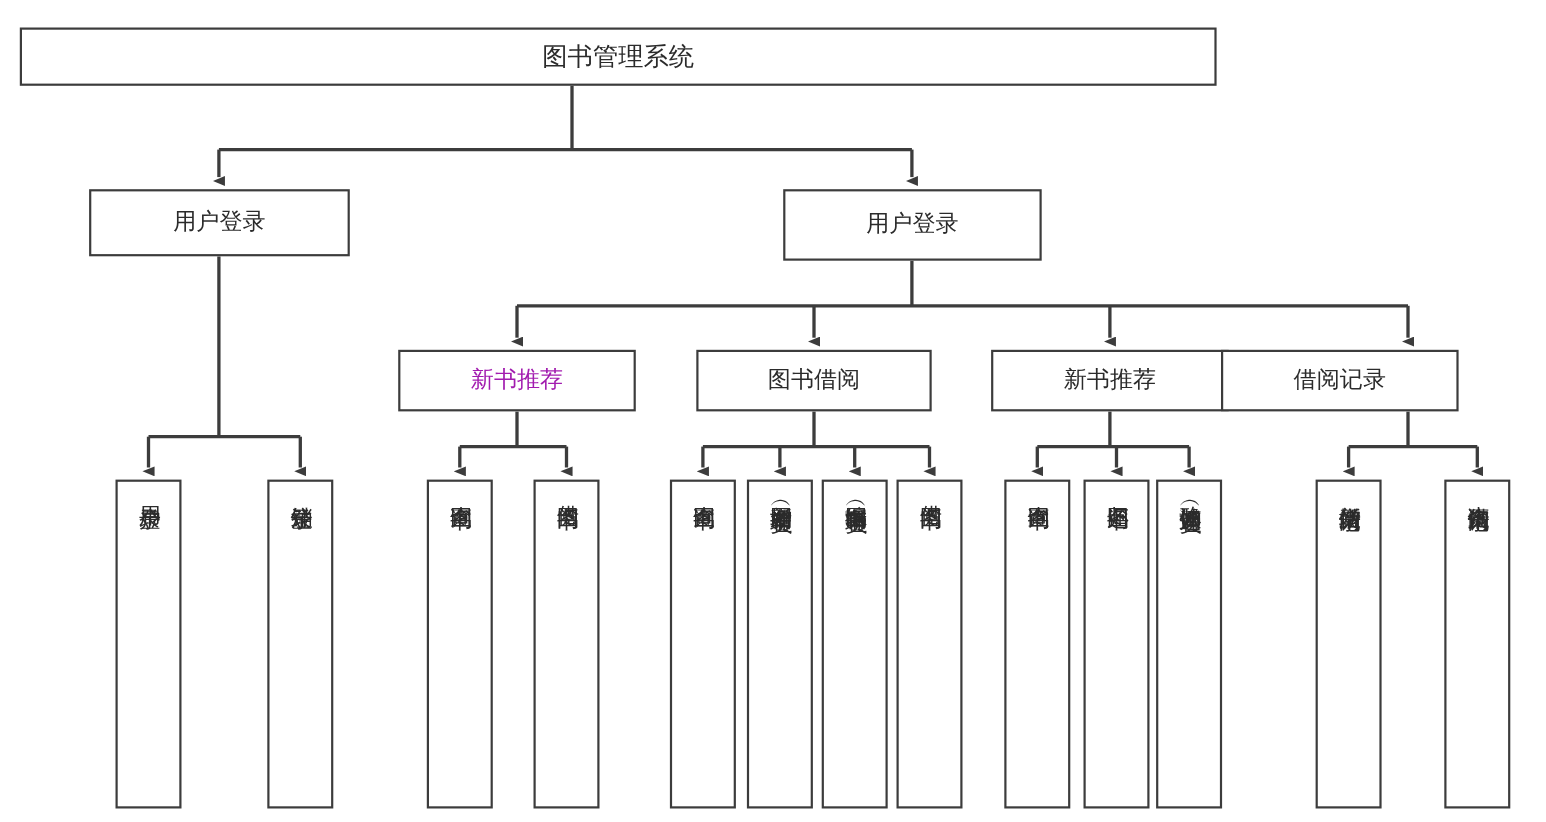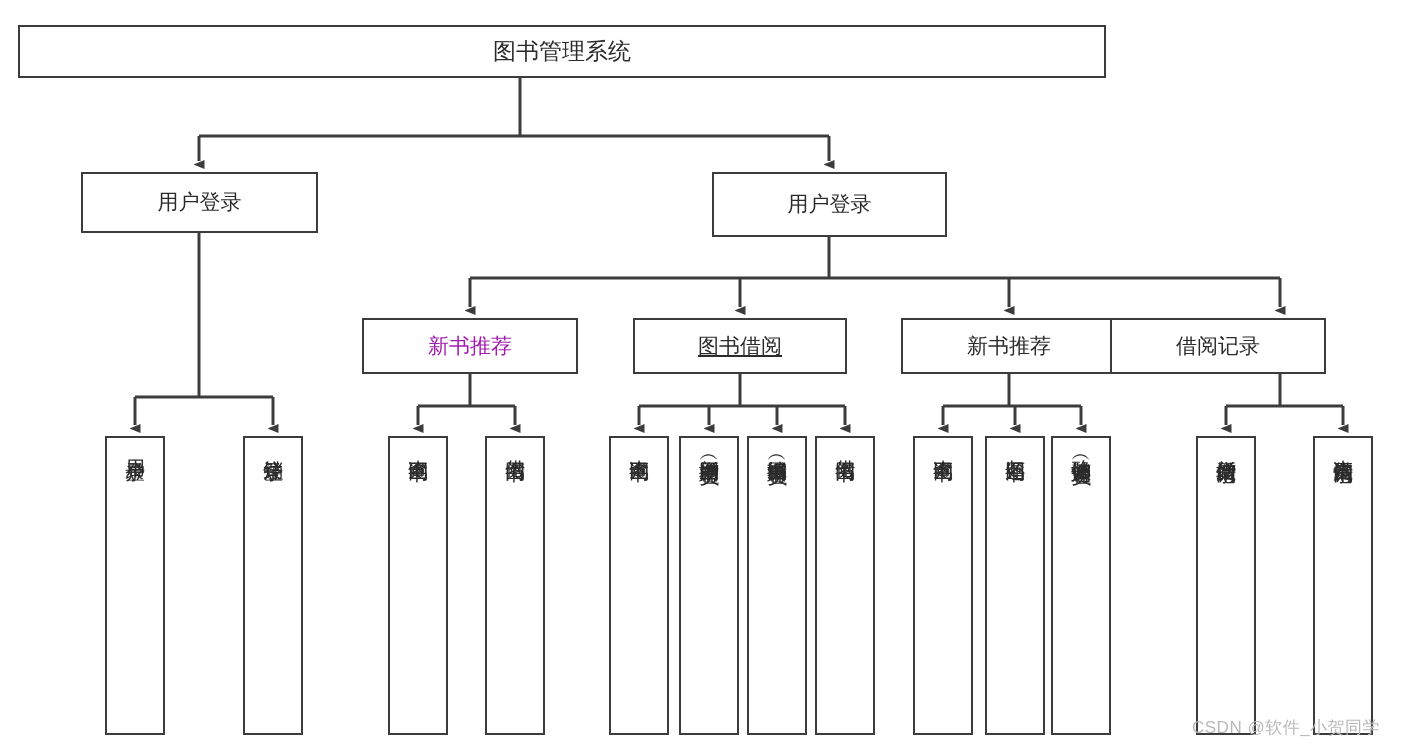--- a/index.html
+++ b/index.html
@@ -124,21 +124,21 @@
       <div class="node lvl-1 horizontal" style="left: 81px; top: 172px; width: 237px; height: 61px; border-color: rgb(60, 60, 60);">
         <span class="node-label" style="color: rgb(43, 43, 43);">用户登录</span>
       </div>
       <div class="node lvl-1 horizontal" style="left: 712px; top: 172px; width: 235px; height: 65px; border-color: rgb(60, 60, 60);">
         <span class="node-label" style="color: rgb(43, 43, 43);">用户登录</span>
       </div>
       <div class="node lvl-2 horizontal" style="left: 362px; top: 318px; width: 216px; height: 56px; border-color: rgb(60, 60, 60);">
         <span class="node-label" style="color: #a21caf;">新书推荐</span>
       </div>
       <div class="node lvl-2 horizontal" style="left: 633px; top: 318px; width: 214px; height: 56px; border-color: rgb(60, 60, 60);">
-        <span class="node-label" style="color: rgb(43, 43, 43); text-decoration: underline;">图书借阅</span>
+        <span class="node-label" style="color: rgb(43, 43, 43);">图书借阅</span>
       </div>
       <div class="node lvl-2 horizontal" style="left: 901px; top: 318px; width: 216px; height: 56px; border-color: rgb(60, 60, 60);">
         <span class="node-label" style="color: rgb(43, 43, 43);">新书推荐</span>
       </div>
       <div class="node lvl-2 horizontal" style="left: 1110px; top: 318px; width: 216px; height: 56px; border-color: rgb(60, 60, 60);">
         <span class="node-label" style="color: rgb(43, 43, 43);">借阅记录</span>
       </div>
       <div class="node lvl-3 vertical" style="left: 105px; top: 436px; width: 60px; height: 299px; border-color: rgb(60, 60, 60);">
         <span class="node-label" style="color: rgb(43, 43, 43);">用户登录</span>
       </div>
@@ -173,15 +173,14 @@
         <span class="node-label" style="color: rgb(43, 43, 43);">确认归还（管理员）</span>
       </div>
       <div class="node lvl-3 vertical" style="left: 1196px; top: 436px; width: 60px; height: 299px; border-color: rgb(60, 60, 60);">
         <span class="node-label" style="color: rgb(43, 43, 43);">新增借阅记录</span>
       </div>
       <div class="node lvl-3 vertical" style="left: 1313px; top: 436px; width: 60px; height: 299px; border-color: rgb(60, 60, 60);">
         <span class="node-label" style="color: rgb(43, 43, 43);">查询借阅记录</span>
       </div>
     </div>
 
-  <div id="watermark" style="left: 1192px; top: 716px; color: rgb(185, 185, 185);">CSDN @软件_小贺同学</div>
 
 </div>
 
 </body></html>

